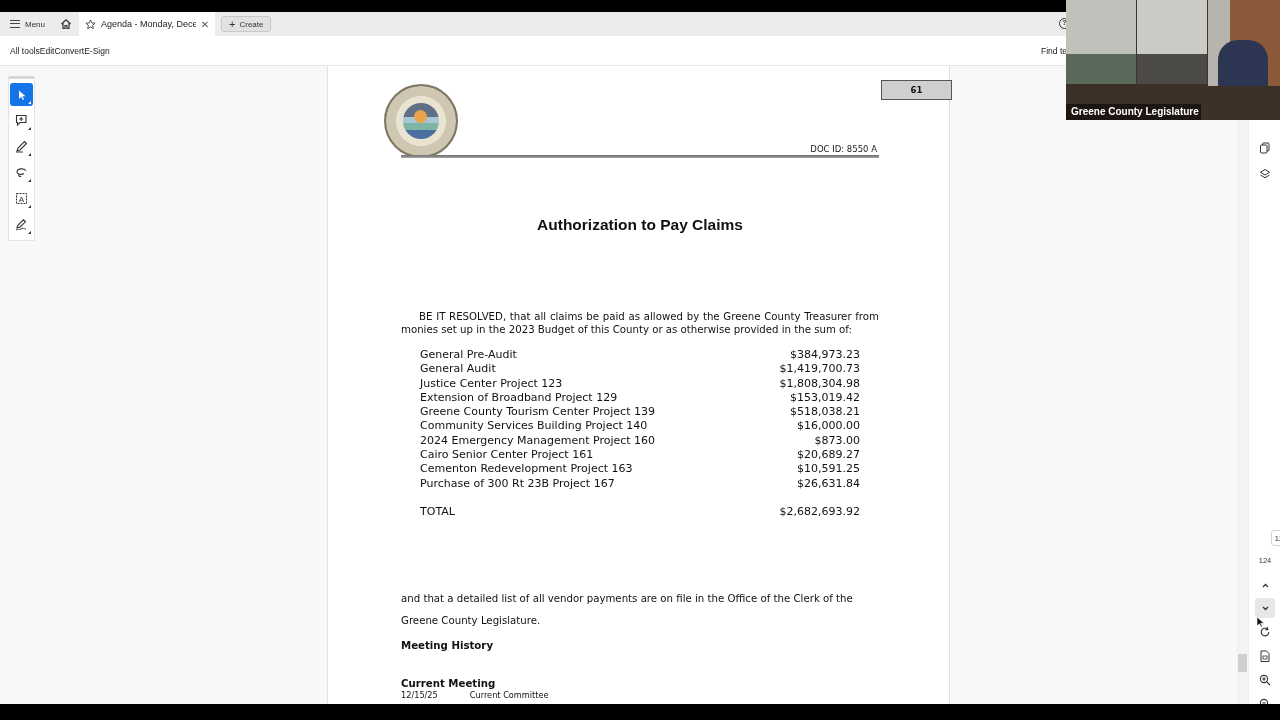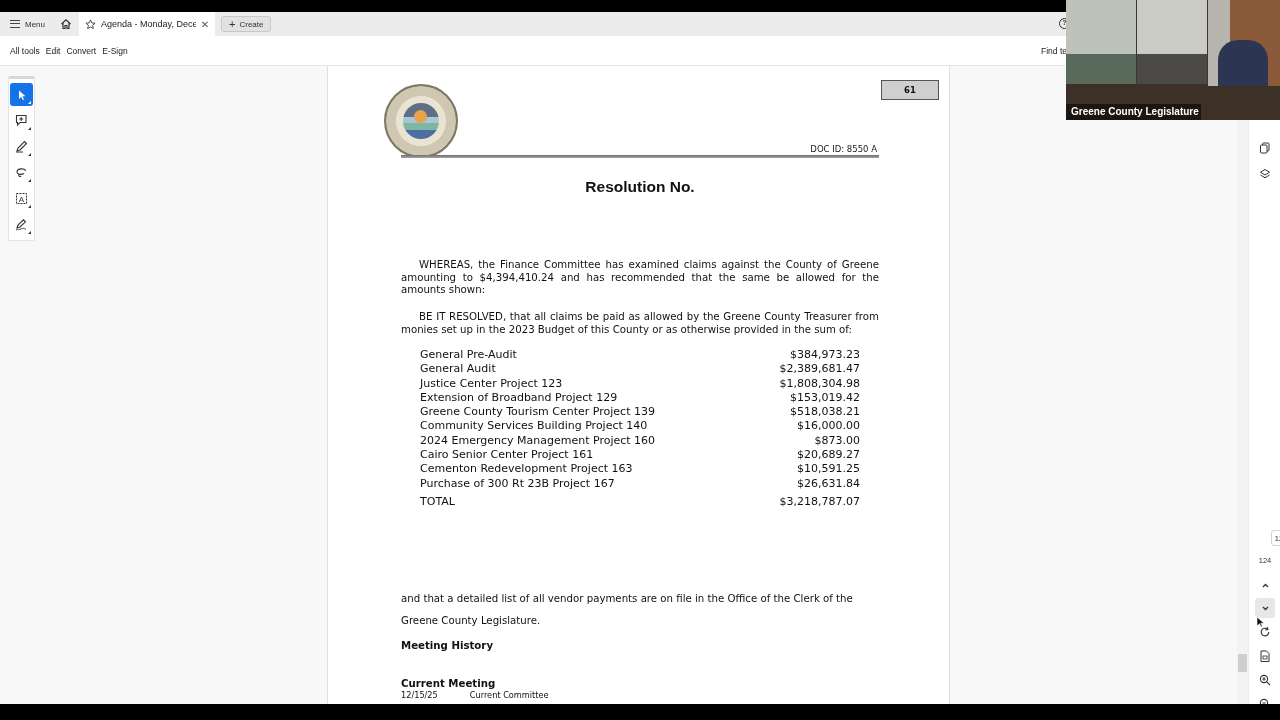--- a/index.html
+++ b/index.html
@@ -8,41 +8,41 @@
   .topbar { position: absolute; left: 0; top: 0; width: 1280px; height: 24px; background: #ececec; display: flex; align-items: center; }
   .menu-btn { display: flex; align-items: center; gap: 5px; padding: 0 8px 0 10px; height: 24px; font-size: 8px; color: #333; }
   .hamb { width: 10px; height: 8px; border-top: 1.4px solid #444; border-bottom: 1.4px solid #444; position: relative; }
   .hamb::after { content: ""; position: absolute; left: 0; right: 0; top: 2px; border-top: 1.4px solid #444; }
   .home-btn { width: 26px; height: 24px; display: flex; align-items: center; justify-content: center; }
   .tab { display: flex; align-items: center; height: 24px; width: 136px; background: #fff; padding: 0 6px; gap: 5px; font-size: 9px; color: #222; }
   .tab .lbl { flex: 1; white-space: nowrap; overflow: hidden; }
   .tab .x { font-size: 10px; color: #555; }
   .create-btn { margin-left: 6px; height: 16px; padding: 0 7px; border: 1px solid #c8c8c8; border-radius: 3px; background: #e2e2e2; display: flex; align-items: center; gap: 4px; font-size: 8px; color: #333; }
   .help-ic { position: absolute; left: 1059px; top: 6px; width: 11px; height: 11px; border: 1.3px solid #333; border-radius: 50%; font-size: 7px; line-height: 8px; text-align: center; font-weight: bold; color: #333; }
-  .toolbar { position: absolute; left: 0; top: 24px; width: 1280px; height: 30px; background: #fff; border-bottom: 1px solid #e6e6e6; display: flex; align-items: center; padding-left: 10px; gap: 6px; font-size: 8.5px; color: #222; }
+  .toolbar { position: absolute; left: 0; top: 24px; width: 1280px; height: 30px; background: #fff; border-bottom: 1px solid #e6e6e6; display: flex; align-items: center; padding-left: 10px; gap: 0; font-size: 8.5px; color: #222; }
   .findtext { position: absolute; left: 1041px; top: 10px; font-size: 8.5px; color: #222; }
   .lefttools { position: absolute; left: 8px; top: 64px; width: 27px; background: #fff; border: 1px solid #e3e3e3; border-top: 3px solid #d7d7d7; border-radius: 2px; padding: 4px 1px; display: flex; flex-direction: column; align-items: center; gap: 3px; }
   .tool { width: 23px; height: 23px; display: flex; align-items: center; justify-content: center; border-radius: 3px; position: relative; }
   .tool.active { background: #1473e6; }
   .tool::after { content: ""; position: absolute; right: 2px; bottom: 2px; border-left: 3px solid transparent; border-bottom: 3px solid #333; }
   .tool.active::after { border-bottom-color: #fff; }
   .docarea { position: absolute; left: 327px; top: 54px; width: 623px; height: 640px; background: #fff; border-left: 1px solid #e0e0e0; border-right: 1px solid #e0e0e0; }
   .page { position: absolute; left: 0; top: 0; width: 621px; height: 640px; font-family: "DejaVu Sans", sans-serif; color: #111; }
   .seal { position: absolute; left: 56px; top: 18px; width: 74px; height: 74px; border-radius: 50%; background: radial-gradient(circle, #e9e3d2 0 50%, #cfc7b1 51% 70%, #9b9383 71% 74%, #ece6d6 75% 100%); border: 2px solid #7e7765; overflow: hidden; }
   .seal .sky { position: absolute; left: 17px; top: 17px; width: 36px; height: 36px; border-radius: 50%; background: linear-gradient(#5f6f87 0 40%, #a8c6d4 40% 55%, #7fb5a3 55% 75%, #4a6fa0 75% 100%); }
   .seal .sun { position: absolute; left: 28px; top: 24px; width: 13px; height: 13px; border-radius: 50%; background: #e9a34b; }
-  .pagenum { position: absolute; left: 553px; top: 14px; width: 58px; height: 20px; background: #cfcfcf; border: 1px solid #555; font-size: 8.5px; font-weight: bold; text-align: center; line-height: 18px; }
+  .pagenum { position: absolute; left: 553px; top: 14px; width: 71px; height: 20px; background: #cfcfcf; border: 1px solid #555; font-size: 8.5px; font-weight: bold; text-align: center; line-height: 18px; }
   .docid { position: absolute; right: 72px; top: 78px; font-size: 8.5px; color: #222; }
   .hrule { position: absolute; left: 73px; top: 89px; width: 478px; height: 3px; background: linear-gradient(#6e6e6e, #a5a5a5); }
   .title1 { position: absolute; left: 0; width: 624px; top: 112px; text-align: center; font-family: "Liberation Sans", sans-serif; font-weight: bold; font-size: 15.5px; }
   .title2 { position: absolute; left: 0; width: 624px; top: 150px; text-align: center; font-family: "Liberation Sans", sans-serif; font-weight: bold; font-size: 15.5px; }
   .para { position: absolute; left: 73px; width: 478px; font-size: 10.2px; line-height: 12.5px; text-align: justify; text-indent: 18px; }
   .claims { position: absolute; left: 92px; top: 282px; width: 440px; font-size: 11px; }
   .crow { display: flex; justify-content: space-between; height: 14.3px; line-height: 14.3px; }
-  .crow.total { margin-top: 4px; }
+  .crow.total { margin-top: 14px; }
   .vendor { position: absolute; left: 73px; top: 522px; width: 478px; font-size: 10.2px; line-height: 22px; }
   .mh { position: absolute; left: 73px; top: 574px; font-size: 10.2px; font-weight: bold; }
   .cm { position: absolute; left: 73px; top: 612px; font-size: 10.2px; font-weight: bold; }
   .cmrow { position: absolute; left: 73px; top: 624px; font-size: 8.2px; display: flex; gap: 32px; }
   .rightpanel { position: absolute; left: 1248px; top: 54px; width: 32px; height: 640px; background: #fff; border-left: 1px solid #ececec; }
   .rp-ic { position: absolute; left: 0; width: 32px; height: 20px; display: flex; align-items: center; justify-content: center; font-size: 9px; color: #333; }
   .pgbox { border: 1px solid #d3d3d3; border-radius: 3px; width: 20px; height: 16px; left: 6px; font-size: 7.5px; }
   .scrolltrack { position: absolute; left: 1237px; top: 54px; width: 11px; height: 640px; background: #f3f3f3; }
   .scrollthumb { position: absolute; left: 1238px; top: 642px; width: 9px; height: 18px; background: #cfcfcf; }
   .video { position: absolute; left: 1066px; top: 0px; width: 214px; height: 120px; background: #3a3530; overflow: hidden; }
@@ -127,33 +127,32 @@
   <div class="docarea">
     <div class="page">
       <div class="seal" title="GREENE COUNTY N.Y.">
         <div class="sky"></div>
         <div class="sun"></div>
       </div>
       <div class="pagenum">61</div>
       <div class="docid">DOC ID: 8550 A</div>
       <div class="hrule"></div>
 
-      <div class="title1">Resolution No.</div>
-
-      <div class="para" style="top:193px;">WHEREAS, the Finance Committee has examined claims against the County of Greene amounting to $4,394,410.24 and has recommended that the same be allowed for the amounts shown:</div>
+      <div class="title2">Authorization to Pay Claims</div>
+
       <div class="para" style="top:245px;">BE IT RESOLVED, that all claims be paid as allowed by the Greene County Treasurer from monies set up in the 2023 Budget of this County or as otherwise provided in the sum of:</div>
 
       <div class="claims">
         <div class="crow">
             <span>General Pre-Audit</span>
             <span>$384,973.23</span>
           </div>
         <div class="crow">
             <span>General Audit</span>
-            <span>$2,389,681.47</span>
+            <span>$1,419,700.73</span>
           </div>
         <div class="crow">
             <span>Justice Center Project 123</span>
             <span>$1,808,304.98</span>
           </div>
         <div class="crow">
             <span>Extension of Broadband Project 129</span>
             <span>$153,019.42</span>
           </div>
         <div class="crow">
@@ -175,21 +174,21 @@
         <div class="crow">
             <span>Cementon Redevelopment Project 163</span>
             <span>$10,591.25</span>
           </div>
         <div class="crow">
             <span>Purchase of 300 Rt 23B Project 167</span>
             <span>$26,631.84</span>
           </div>
         <div class="crow total">
             <span>TOTAL</span>
-            <span>$3,218,787.07</span>
+            <span>$2,682,693.92</span>
           </div>
       </div>
 
       <div class="vendor">and that a detailed list of all vendor payments are on file in the Office of the Clerk of the Greene County Legislature.</div>
       <div class="mh">Meeting History</div>
       <div class="cm">Current Meeting</div>
       <div class="cmrow">
         <span>12/15/25</span>
         <span>Current Committee</span>
       </div>

